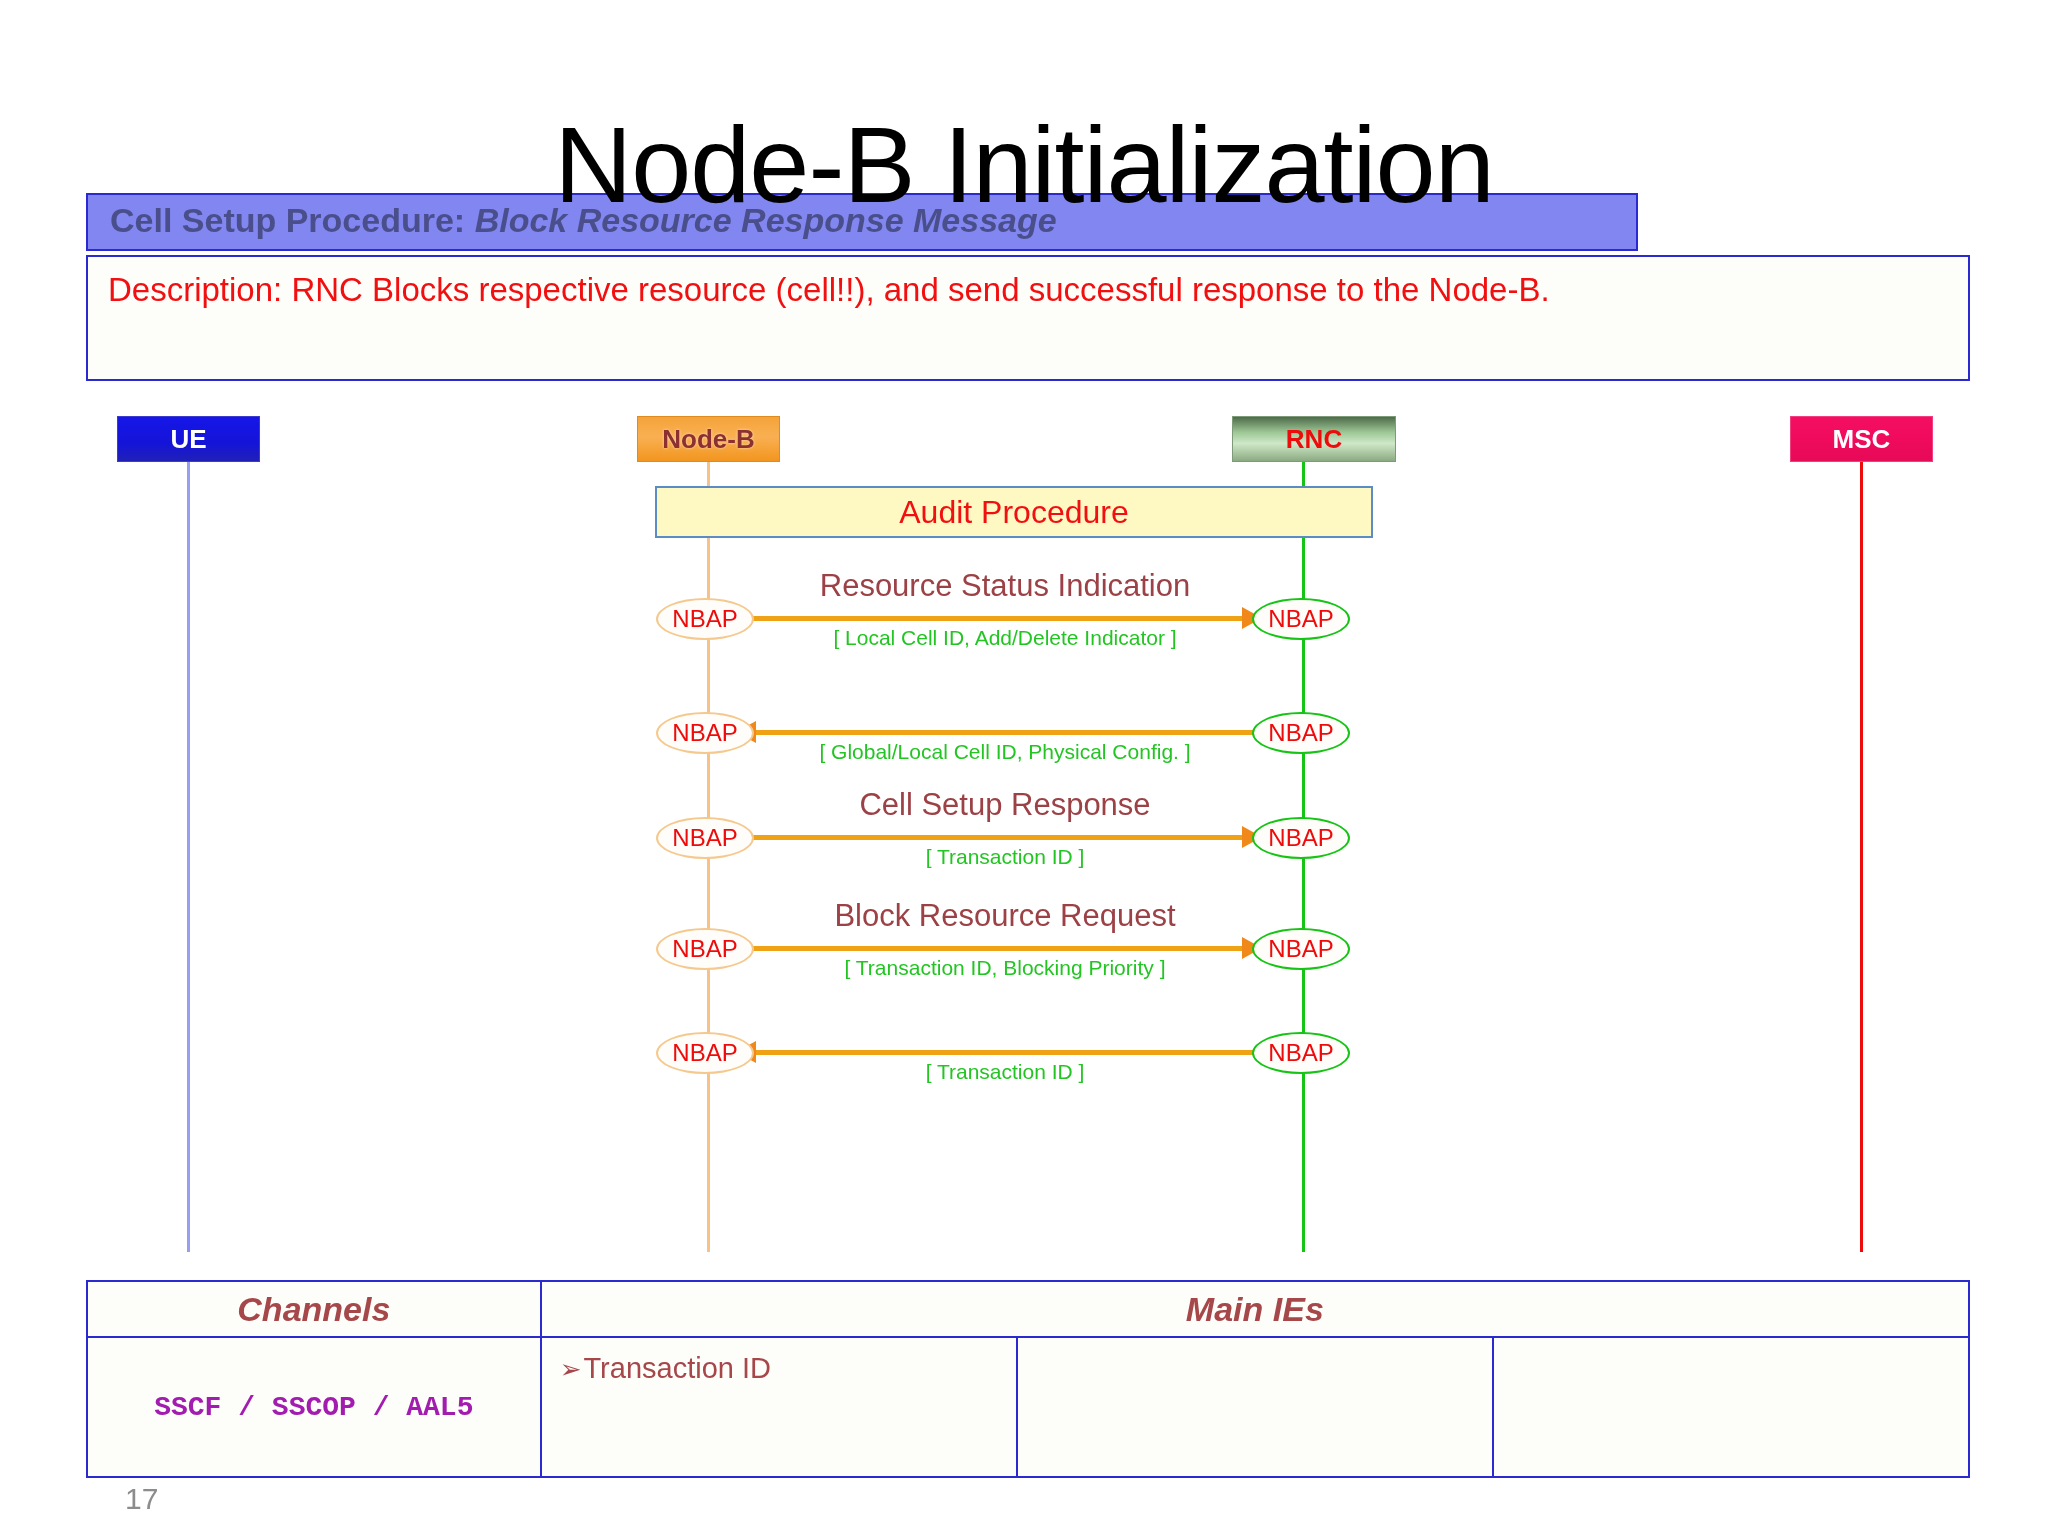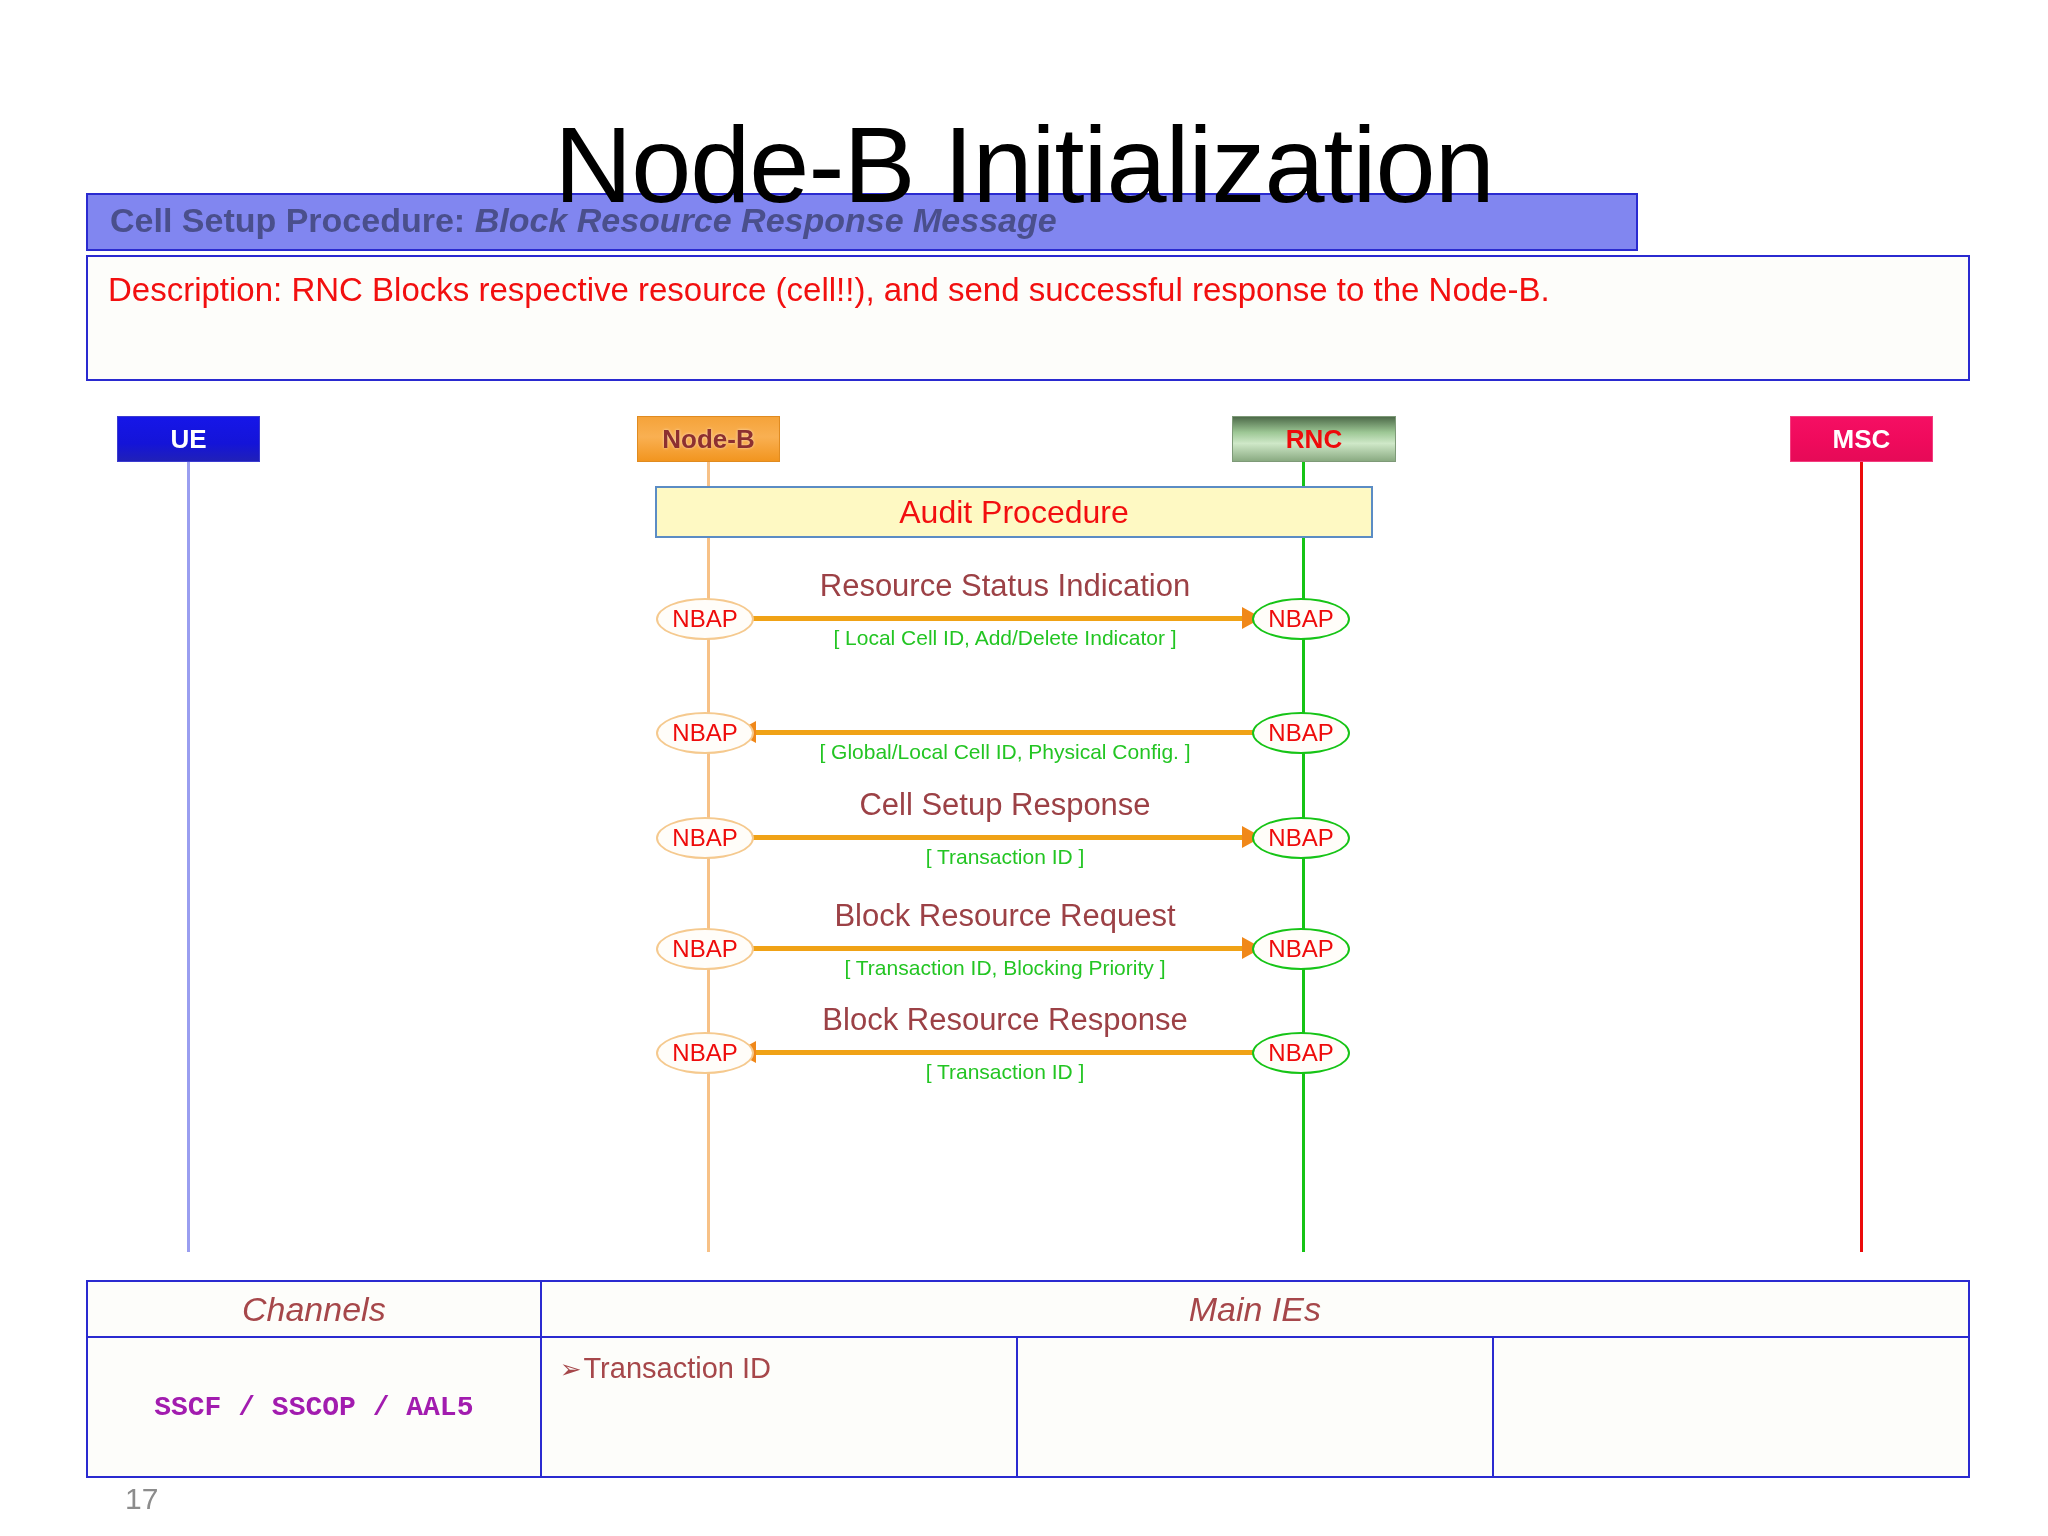--- a/index.html
+++ b/index.html
@@ -245,21 +245,21 @@
   }
   #bottom-table th, #bottom-table td {
     border: 2px solid #2a2ad0;
     background: #fdfdfa;
     padding: 0;
   }
   #bottom-table th {
     height: 54px;
     font-size: 34px;
     font-style: italic;
-    font-weight: normal;
+    font-weight: bold;
     color: #a6474a;
     text-align: center;
   }
   #bottom-table td {
     height: 124px;
     vertical-align: middle;
   }
   .cell-channels {
     text-align: center;
     font-size: 28px;
@@ -355,21 +355,20 @@
   <div class="msg-row" style="top:900px">
     <div class="msg-label">Block Resource Request</div>
     <div class="nbap-left">NBAP</div>
     <div class="msg-line"></div>
     <div class="msg-arrow right"></div>
     <div class="nbap-right">NBAP</div>
     <div class="msg-ie">[ Transaction ID, Blocking Priority ]</div>
   </div>
 
   <div class="msg-row" style="top:1004px">
-    <div class="msg-label">Block Resource Response</div>
     <div class="nbap-left">NBAP</div>
     <div class="msg-line"></div>
     <div class="msg-arrow left"></div>
     <div class="nbap-right">NBAP</div>
     <div class="msg-ie">[ Transaction ID ]</div>
   </div>
 
 </div>
 
 <div id="bottom-table">

